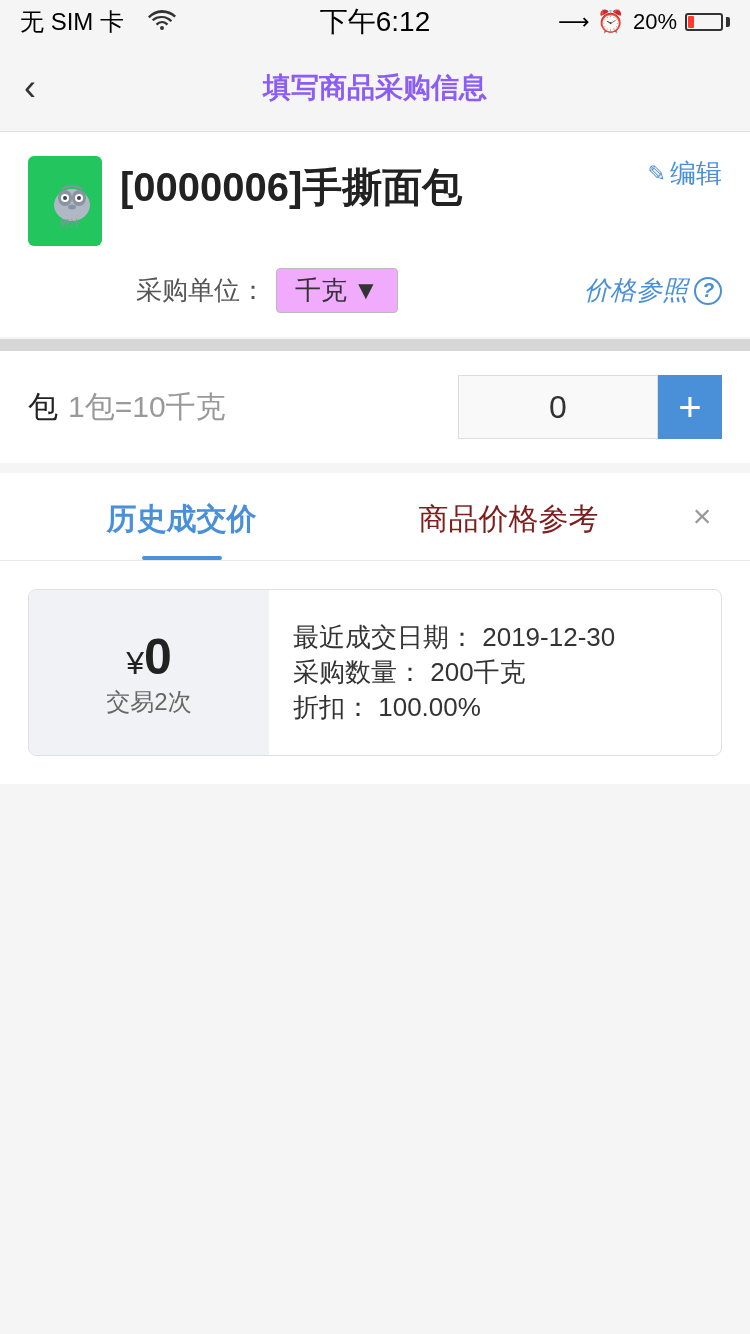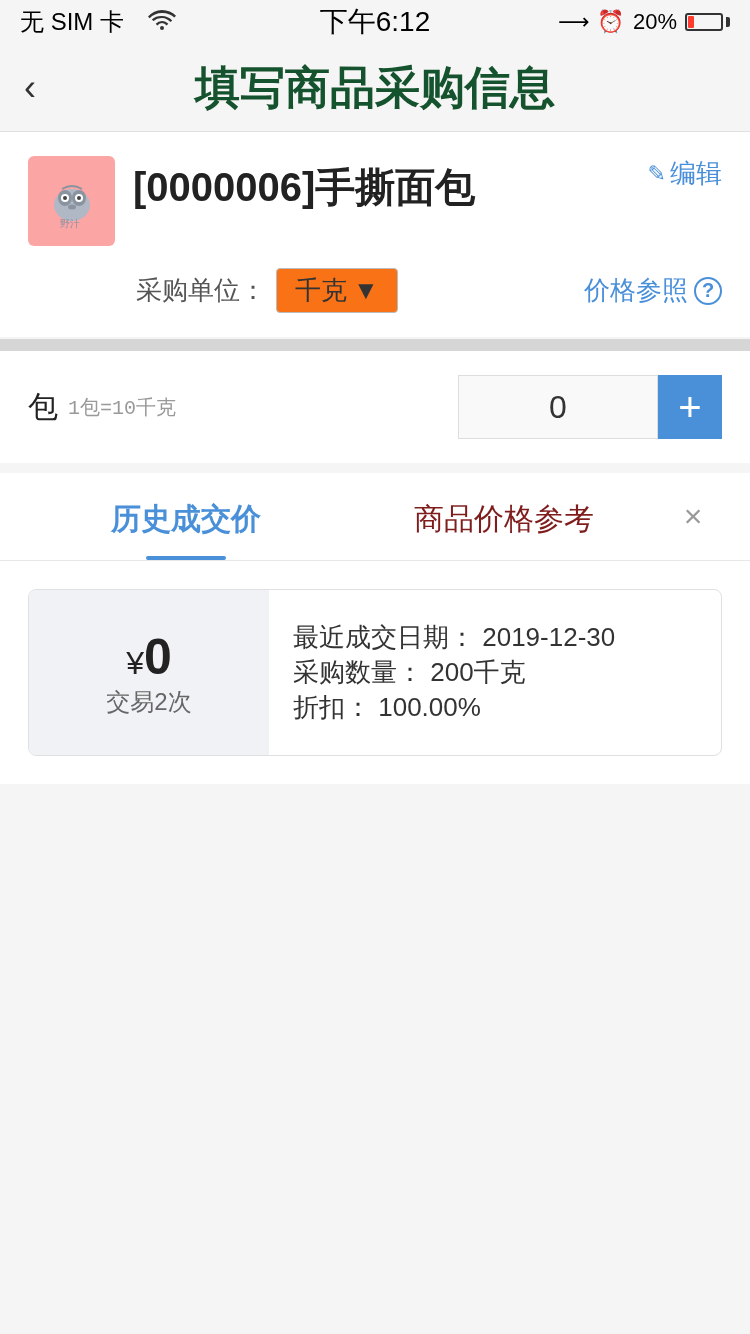--- a/index.html
+++ b/index.html
@@ -84,49 +84,49 @@
       border-bottom: 1px solid #e0e0e0;
     }
     .back-btn {
       position: absolute;
       left: 24px;
       font-size: 36px;
       color: #333;
       cursor: pointer;
     }
     .header-title {
-      font-size: 45px;
+      font-size: 28px;
       font-weight: 600;
-      color: #14532d;
+      color: #8b5cf6;
     }
 
     
     .product-card {
       background: #fff;
       padding: 24px 28px;
       margin-bottom: 2px;
     }
     .product-row-top {
       display: flex;
       align-items: flex-start;
       justify-content: space-between;
     }
     .product-left {
       display: flex;
       align-items: flex-start;
       gap: 18px;
     }
     .product-thumb {
-      width: 87px;
+      width: 74px;
       height: 90px;
-      background: #fca5a5;
+      background: #22c55e;
       border-radius: 6px;
       display: flex;
       align-items: center;
-      justify-content: center;
+      justify-content: flex-end;
       flex-shrink: 0;
       overflow: hidden;
     }
     .product-thumb svg {
       width: 60px;
       height: 60px;
     }
     .product-name {
       font-size: 40px;
       font-weight: 600;
@@ -157,31 +157,32 @@
       color: #555;
       margin-left: 108px;
       font-family: Liberation Serif, serif;
     }
     .unit-select {
       border: 1px solid #bbb;
       border-radius: 4px;
       padding: 4px 18px;
       font-size: 26px;
       color: #333;
-      background: #f97316;
+      background: #f0abfc;
       display: flex;
       align-items: center;
       gap: 6px;
     }
     .price-ref {
       color: #4a90d9;
       font-size: 26px;
       display: flex;
       align-items: center;
       gap: 6px;
+      font-style: italic;
     }
     .help-circle {
       width: 28px;
       height: 28px;
       border: 2px solid #4a90d9;
       border-radius: 50%;
       display: inline-flex;
       align-items: center;
       justify-content: center;
       font-size: 20px;
@@ -208,23 +209,22 @@
       display: flex;
       align-items: center;
       gap: 10px;
     }
     .qty-label {
       font-size: 30px;
       font-weight: 500;
       color: #222;
     }
     .qty-sub {
-      font-size: 20px;
+      font-size: 30px;
       color: #999;
-      font-family: Liberation Mono, monospace;
     }
     .qty-input-wrap {
       display: flex;
       align-items: center;
       gap: 0;
     }
     .qty-input {
       width: 200px;
       height: 64px;
       border: 1px solid #ddd;
@@ -250,21 +250,21 @@
     
     .tabs-panel {
       background: #fff;
       margin-top: 10px;
     }
     .tabs-header {
       display: flex;
       align-items: center;
       border-bottom: 1px solid #e8e8e8;
       position: relative;
-      padding: 0 27px;
+      padding: 0 18px;
     }
     .tab-item {
       flex: 1;
       text-align: center;
       padding: 26px 0 20px;
       font-size: 30px;
       cursor: pointer;
       position: relative;
       color: #7f1d1d;
     }

